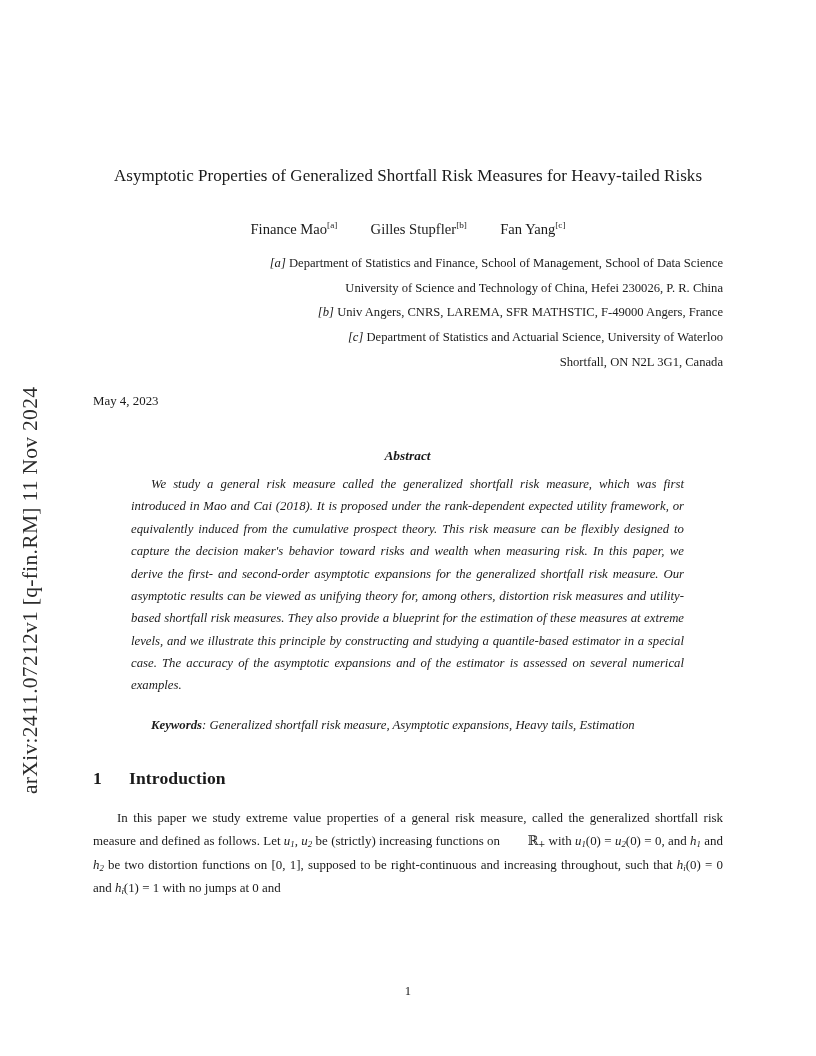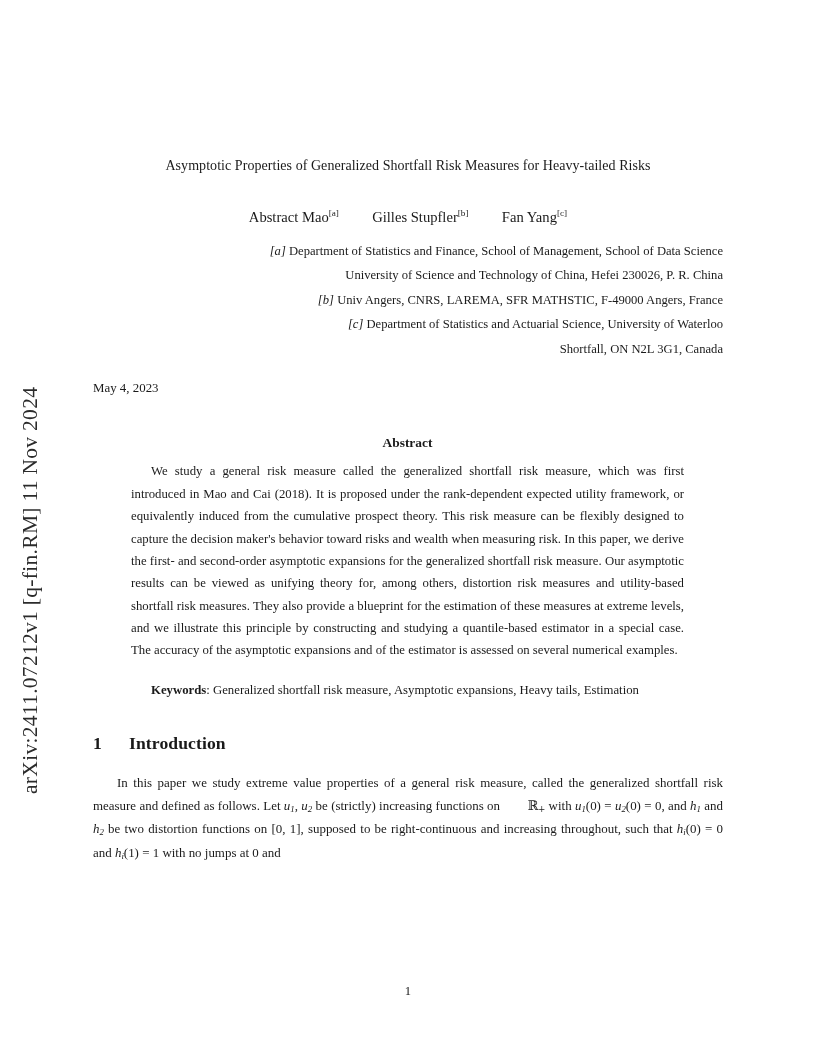--- a/index.html
+++ b/index.html
@@ -44,23 +44,23 @@
   
   .content {
     position: absolute;
     left: 93px;
     top: 0;
     width: 630px;
     height: 1056px;
   }
 
   .title {
-    margin: 0;
+    margin: 8px;
     padding-top: 155px;
-    font-size: 14px;
+    font-size: 17px;
     font-weight: normal;
     line-height: 1.55;
     text-align: center;
     letter-spacing: 0.05px;
   }
 
   .authors {
     margin-top: 31px;
     text-align: center;
     font-size: 14.6px;
@@ -93,20 +93,21 @@
     margin-top: 20px;
     text-align: left;
     font-size: 12.9px;
   }
 
   
   .abstract-block {
     margin-top: 39px;
     padding-left: 38px;
     padding-right: 39px;
+    font-style: italic;
   }
   .abstract-heading {
     text-align: center;
     font-size: 13.4px;
     font-weight: bold;
     margin: 0 0 9px 0;
   }
   .abstract-body {
     font-size: 12.75px;
     line-height: 1.755;
@@ -179,21 +180,21 @@
 
   <div class="arxiv-stamp">
     <span>arXiv:2411.07212v1  [q-fin.RM]  11 Nov 2024</span>
   </div>
 
   <div class="content">
 
     <h1 class="title">Asymptotic Properties of Generalized Shortfall Risk Measures for Heavy-tailed Risks</h1>
 
     <div class="authors">
-      <span class="author"><span>Abstract Mao</span><sup class="aff">[a]</sup></span>
+      <span class="author"><span>Finance Mao</span><sup class="aff">[a]</sup></span>
       <span class="sep"></span>
       <span class="author"><span>Gilles Stupfler</span><sup class="aff">[b]</sup></span>
       <span class="sep"></span>
       <span class="author"><span>Fan Yang</span><sup class="aff">[c]</sup></span>
     </div>
 
     <div class="affiliations">
       <div>
         <span class="mark">[a]</span>
         <span>Department of Statistics and Finance, School of Management, School of Data Science</span>

